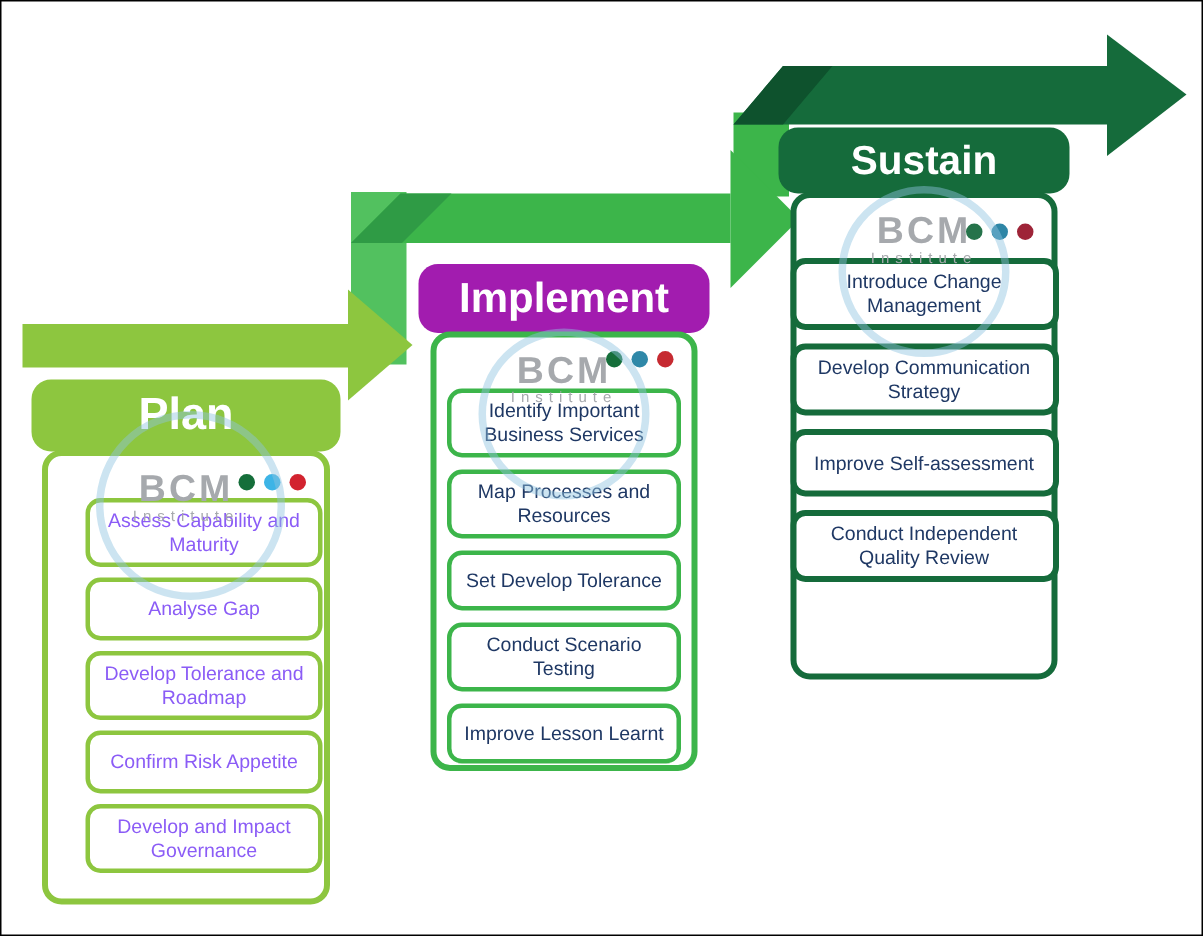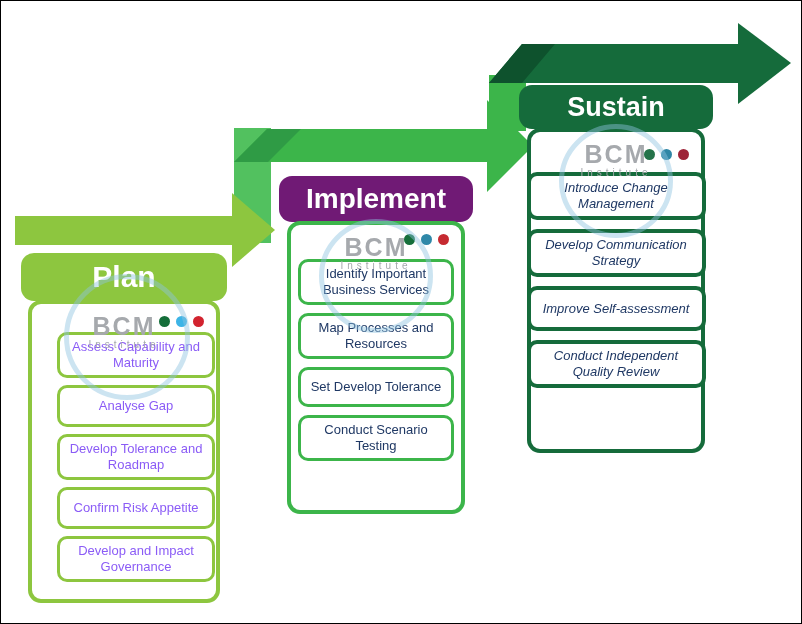--- a/index.html
+++ b/index.html
@@ -52,21 +52,21 @@
     border:3px solid;
     border-radius:10px;
     box-sizing:border-box;
     display:flex;align-items:center;justify-content:center;
     text-align:center;
     font-size:13px;line-height:16px;
     padding:4px 5px;
     width:158px;min-height:42px;
   }
   .card-implement .item{width:156px;min-height:40px;}
-  .card-sustain .item{border-width:4px;width:179px;min-height:45px;font-style:italic;}
+  .card-sustain .item{border-width:4px;width:179px;min-height:45px;}
 
   .dots{position:absolute;right:12px;display:flex;gap:6px;z-index:2;}
   .card-plan .dots{top:12px;}
   .card-implement .dots{top:9px;}
   .card-sustain .dots{top:17px;}
   .dot{width:11px;height:11px;border-radius:50%;}
 
   .watermark{
     position:absolute;left:0;right:0;top:0;
     z-index:3;pointer-events:none;text-align:center;
@@ -142,21 +142,21 @@
       </div>
       <div class="watermark">
         <span class="wm-ring" style="border-color: rgb(143, 195, 224);"></span>
         <span class="wm-brand" style="color: rgb(166, 169, 173);">BCM</span>
         <span class="wm-sub" style="color: rgb(166, 169, 173);">Institute</span>
       </div>
     </div>
   </div>
 
   <div class="card card-implement">
-    <div class="hdr" style="background-color: #701a75; justify-content: center;">
+    <div class="hdr" style="background-color: #a21caf; justify-content: center;">
       <span>Implement</span>
     </div>
     <div class="body" style="border-color: rgb(60, 181, 74);">
       <div class="dots">
         <span class="dot" style="background-color: rgb(21, 110, 58);"></span>
         <span class="dot" style="background-color: rgb(47, 136, 168);"></span>
         <span class="dot" style="background-color: rgb(198, 42, 49);"></span>
       </div>
       <div class="items" style="color: rgb(31, 56, 100);">
         <div class="item" style="border-color: rgb(60, 181, 74);">
@@ -164,20 +164,23 @@
           </div>
         <div class="item" style="border-color: rgb(60, 181, 74);">
             <span>Map Processes and Resources</span>
           </div>
         <div class="item" style="border-color: rgb(60, 181, 74);">
             <span>Set Develop Tolerance</span>
           </div>
         <div class="item" style="border-color: rgb(60, 181, 74);">
             <span>Conduct Scenario Testing</span>
           </div>
+        <div class="item" style="border-color: rgb(60, 181, 74);">
+            <span>Improve Lesson Learnt</span>
+          </div>
       </div>
       <div class="watermark">
         <span class="wm-ring" style="border-color: rgb(143, 195, 224);"></span>
         <span class="wm-brand" style="color: rgb(166, 169, 173);">BCM</span>
         <span class="wm-sub" style="color: rgb(166, 169, 173);">Institute</span>
       </div>
     </div>
   </div>
 
   <div class="card card-sustain">

